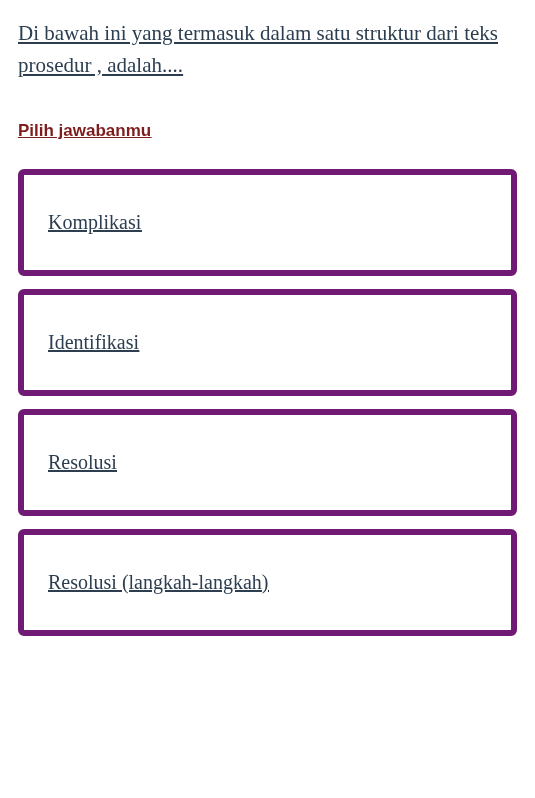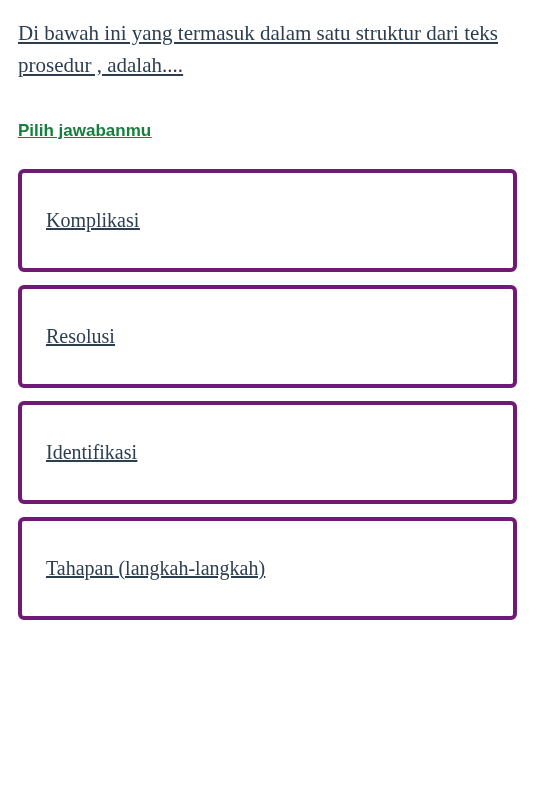--- a/index.html
+++ b/index.html
@@ -15,48 +15,48 @@
       height: 798px;
       padding: 18px 18px 0 18px;
     }
     .question {
       color: #2c3e50;
       font-size: 21px;
       line-height: 1.5;
       margin-bottom: 40px;
     }
     .instruction {
-      color: #15803d;
+      color: #7f1d1d;
       font-size: 17px;
       font-weight: bold;
       margin-bottom: 28px;
       font-family: -apple-system, BlinkMacSystemFont, 'Segoe UI', sans-serif;
     }
     .options {
       display: flex;
       flex-direction: column;
       gap: 13px;
     }
     .option {
-      border: 4px solid #701a75;
+      border: 6px solid #701a75;
       border-radius: 6px;
       padding: 36px 24px;
       color: #2c3e50;
       font-size: 20px;
       cursor: pointer;
       background: #ffffff;
       display: flex;
       align-items: center;
     }
   </style>
 </head>
 <body>
 
 <div class="question">Di bawah ini yang termasuk dalam satu struktur dari teks prosedur , adalah....</div>
 
 <div class="instruction">Pilih jawabanmu</div>
 
 <div class="options">
   <div class="option">Komplikasi</div>
+  <div class="option">Identifikasi</div>
   <div class="option">Resolusi</div>
-  <div class="option">Identifikasi</div>
-  <div class="option">Tahapan (langkah-langkah)</div>
+  <div class="option">Resolusi (langkah-langkah)</div>
 </div>
 
 </body></html>

